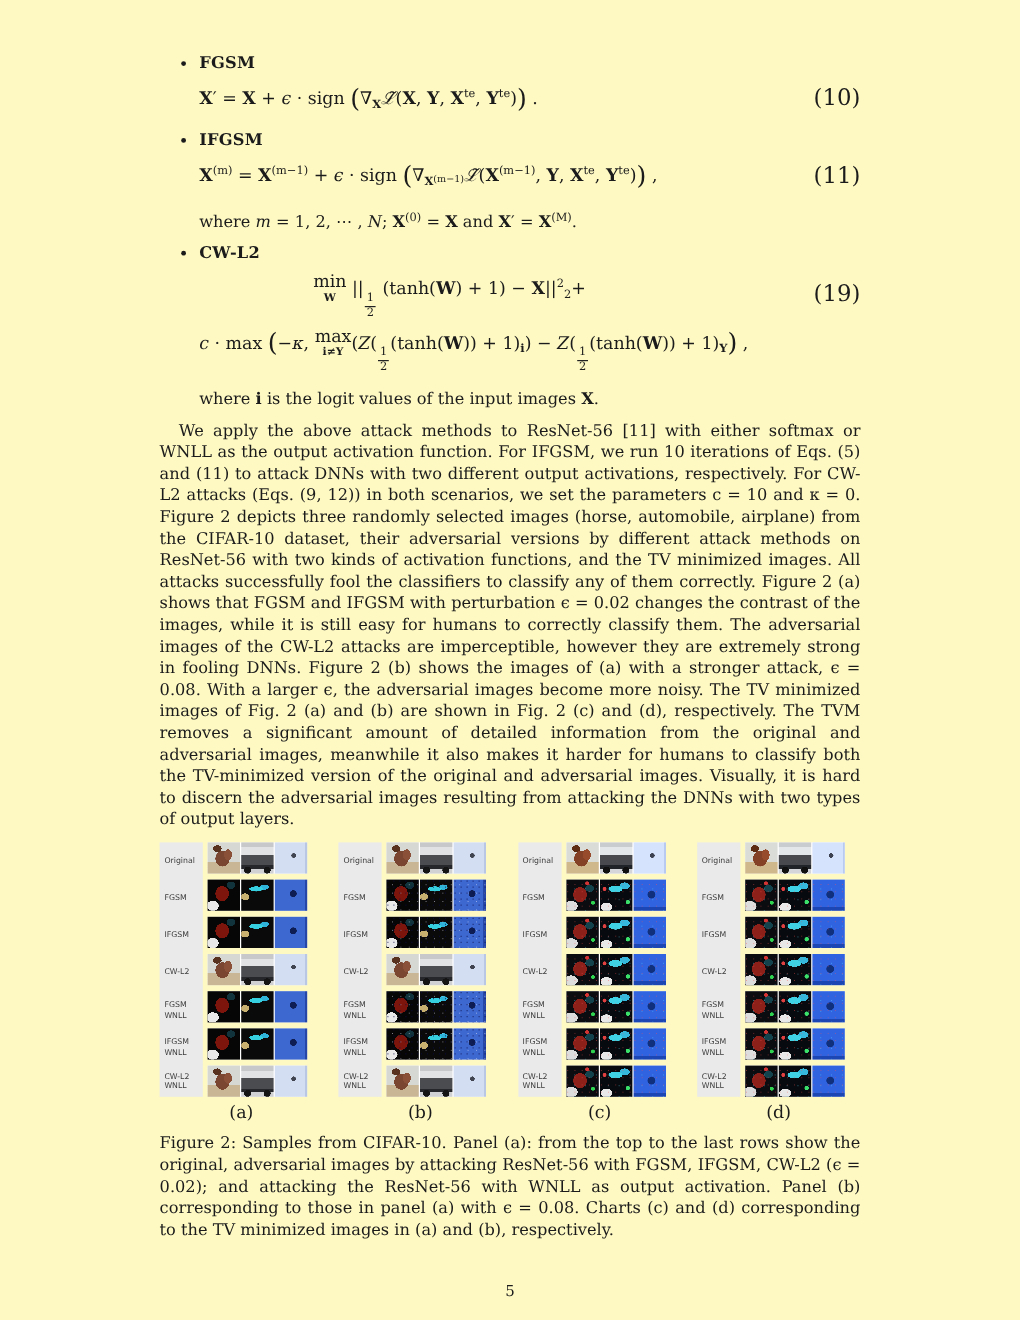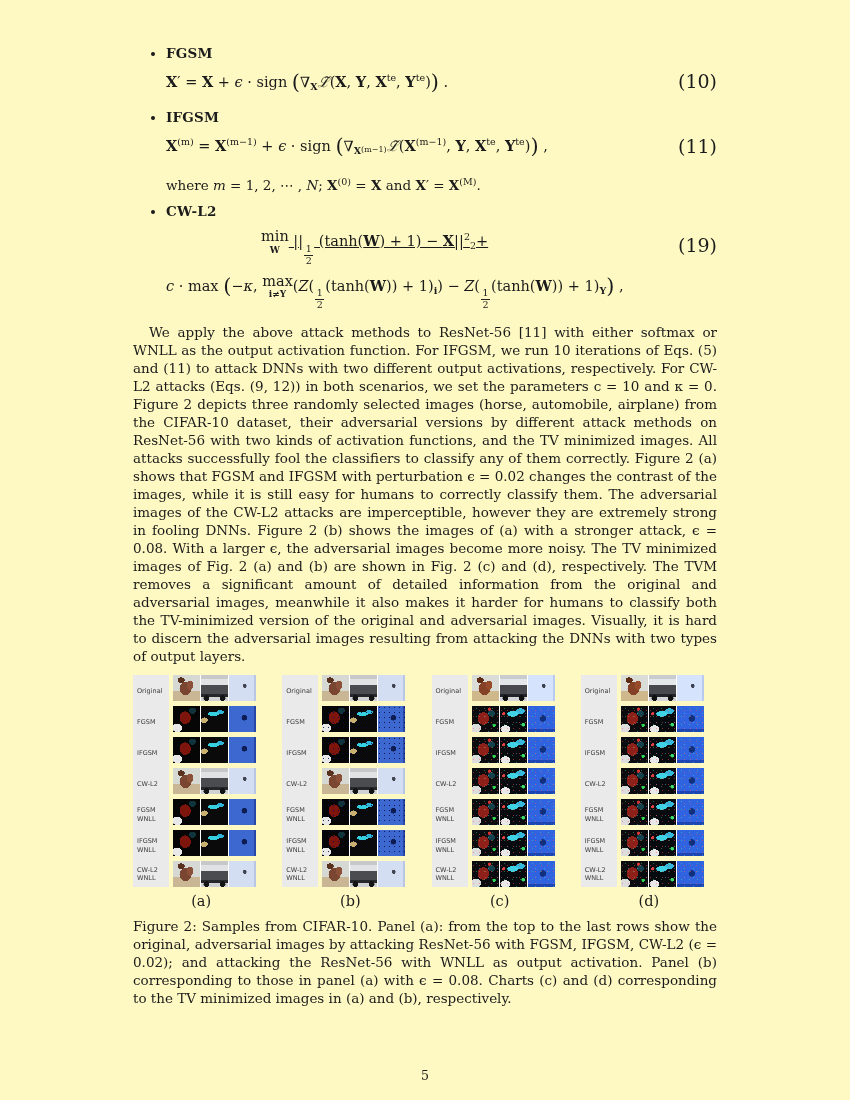--- a/index.html
+++ b/index.html
@@ -9,21 +9,21 @@
 
   
   ul.blist{margin:0;padding-left:33px;list-style:disc;}
   ul.blist > li{margin:0 0 2px 0;}
   .blabel{font-weight:bold;letter-spacing:.2px;}
 
   
   .eq-row{position:relative;text-align:left;margin:6px 0 12px 0;font-size:14.5px;line-height:1.35;}
   .eq-num{position:absolute;right:0;top:50%;transform:translateY(-50%);font-size:19px;}
   .eq-block{position:relative;margin:8px 0 12px 0;font-size:14.5px;text-align:left;}
-  .eq12-l1{margin-left:95px;text-decoration:underline;}
+  .eq12-l1{margin-left:95px;}
   .eq12-l2{margin-top:7px;}
   .eq-block .eq-num{top:8px;transform:none;}
   .note-line{margin:2px 0 8px 33px;text-align:left;}
 
   .eq .it, .note-line .it{font-style:italic;}
   .eq .bf, .note-line .bf{font-weight:bold;}
   .eq .sup{font-size:9.5px;vertical-align:6px;}
   .eq .sub{font-size:9.5px;vertical-align:-3px;}
   .eq .subsup{font-size:8px;vertical-align:-1px;}
   .note-line .sup{font-size:9.5px;vertical-align:5px;}
@@ -155,20 +155,21 @@
                 <span class="num">1</span>
                 <span class="den">2</span>
               </span><span>(tanh(</span><span class="bf">W</span><span>)) + 1)</span><span class="sub bf">i</span><span>) − </span><span class="it">Z</span><span>(</span><span class="frac">
                 <span class="num">1</span>
                 <span class="den">2</span>
               </span><span>(tanh(</span><span class="bf">W</span><span>)) + 1)</span><span class="sub bf">Y</span><span class="big">)</span><span> ,</span></div>
           <span class="eq-num">(19)</span>
         </div>
       </li>
     </ul>
+    <div class="note-line"><span>where </span><span class="bf">i</span><span> is the logit values of the input images </span><span class="bf">X</span><span>.</span></div>
 
     <p class="body-par">We apply the above attack methods to ResNet-56 [11] with either softmax or WNLL as the output activation function. For IFGSM, we run 10 iterations of Eqs. (5) and (11) to attack DNNs with two different output activations, respectively. For CW-L2 attacks (Eqs. (9, 12)) in both scenarios, we set the parameters c = 10 and κ = 0. Figure 2 depicts three randomly selected images (horse, automobile, airplane) from the CIFAR-10 dataset, their adversarial versions by different attack methods on ResNet-56 with two kinds of activation functions, and the TV minimized images. All attacks successfully fool the classifiers to classify any of them correctly. Figure 2 (a) shows that FGSM and IFGSM with perturbation ϵ = 0.02 changes the contrast of the images, while it is still easy for humans to correctly classify them. The adversarial images of the CW-L2 attacks are imperceptible, however they are extremely strong in fooling DNNs. Figure 2 (b) shows the images of (a) with a stronger attack, ϵ = 0.08. With a larger ϵ, the adversarial images become more noisy. The TV minimized images of Fig. 2 (a) and (b) are shown in Fig. 2 (c) and (d), respectively. The TVM removes a significant amount of detailed information from the original and adversarial images, meanwhile it also makes it harder for humans to classify both the TV-minimized version of the original and adversarial images. Visually, it is hard to discern the adversarial images resulting from attacking the DNNs with two types of output layers.</p>
 
     <div class="figure-wrap">
       <div class="panels" id="panels">
           <div class="panel">
             <div class="panel-grid">
               <div class="label-col">
                 <div class="row-label">Original</div>
                 <div class="row-label">FGSM</div>

